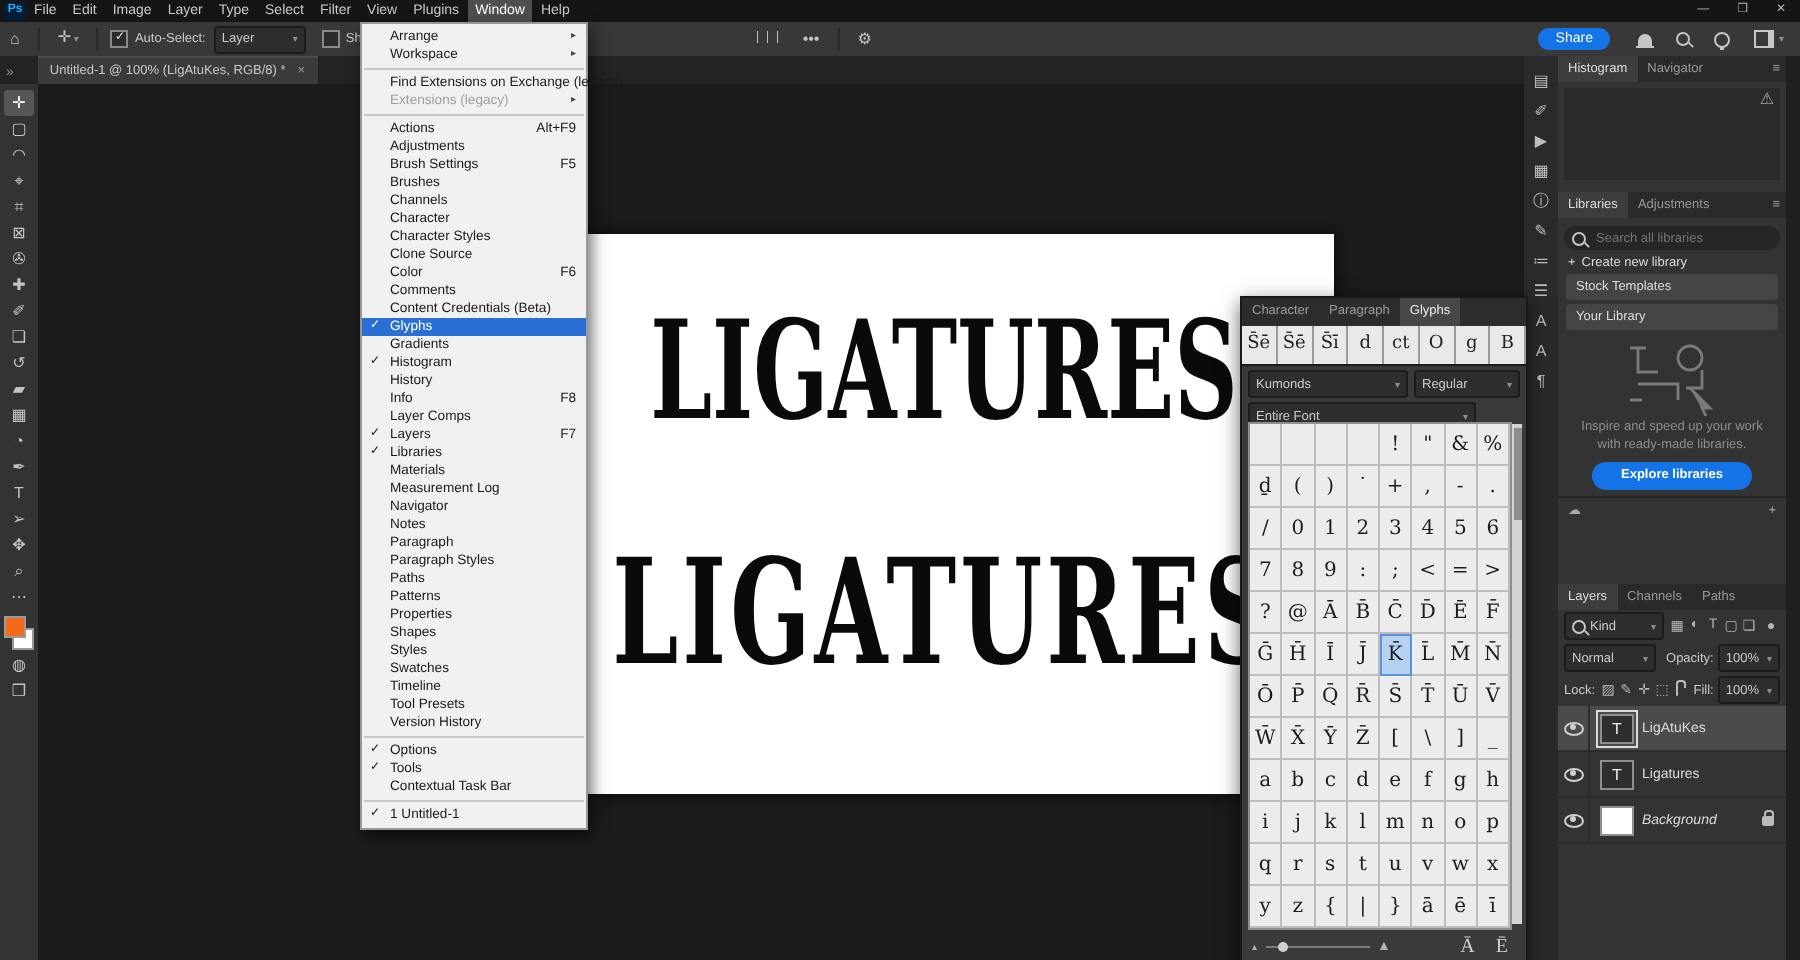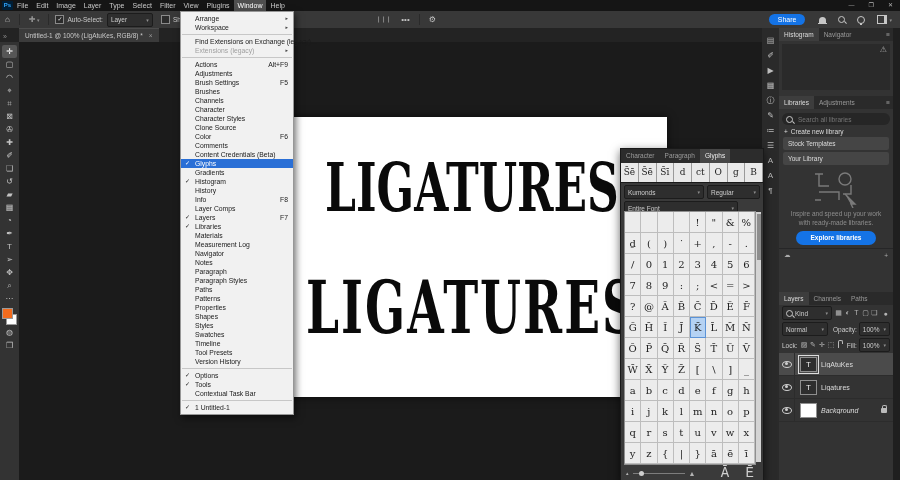--- a/index.html
+++ b/index.html
@@ -91,21 +91,21 @@
   .grow{display:flex;height:21px;}
   .gcell{flex:1;border-right:1px solid #bdbdbd;border-bottom:1px solid #bdbdbd;text-align:center;
          line-height:21px;font-family:"DejaVu Serif",serif;font-size:10px;color:#1c1c1c;overflow:hidden;}
   .gcell.selected{background:#b5d2f3;outline:1px solid #5c93d6;outline-offset:-1px;}
   .gscroll{position:absolute;right:2px;top:63px;width:5px;height:250px;background:#d4d4d4;}
   .gthumb{position:absolute;left:0.5px;top:2px;width:4px;height:46px;background:#8d8d8d;}
   .gbottom{position:absolute;left:0;bottom:0;width:100%;height:16px;display:flex;align-items:center;
            padding:0 5px;color:#b3b3b3;box-sizing:border-box;background:#3a3a3a;}
   .gtrack{width:52px;height:1px;background:#7d7d7d;margin:0 4px;position:relative;}
   .gknob{position:absolute;left:6px;top:-2px;width:5px;height:5px;border-radius:50%;background:#cfcfcf;}
-  .gprev{margin-left:auto;font-family:Liberation Mono, monospace;font-size:14px;color:#cfcfcf;letter-spacing:4px;}
+  .gprev{margin-left:auto;font-family:Liberation Serif, serif;font-size:10px;color:#cfcfcf;letter-spacing:4px;}
 
   
   .rstrip{left:762px;top:28px;width:17px;height:452px;background:#2a2a2a;border-right:1px solid #1f1f1f;}
   .ricon{width:17px;height:15px;text-align:center;line-height:15px;font-size:8px;color:#bdbdbd;}
   .rdock{left:779px;top:28px;width:114px;height:452px;background:#333;font-size:6.5px;color:#ccc;
          display:flex;flex-direction:column;}
   .redge{left:893px;top:28px;width:7px;height:452px;background:#1f1f1f;}
   .ptabs{height:13px;background:#2a2a2a;display:flex;flex-shrink:0;}
   .ptab{padding:0 5px;line-height:13px;color:#999;white-space:nowrap;}
   .ptab.active{background:#3d3d3d;color:#ddd;}

